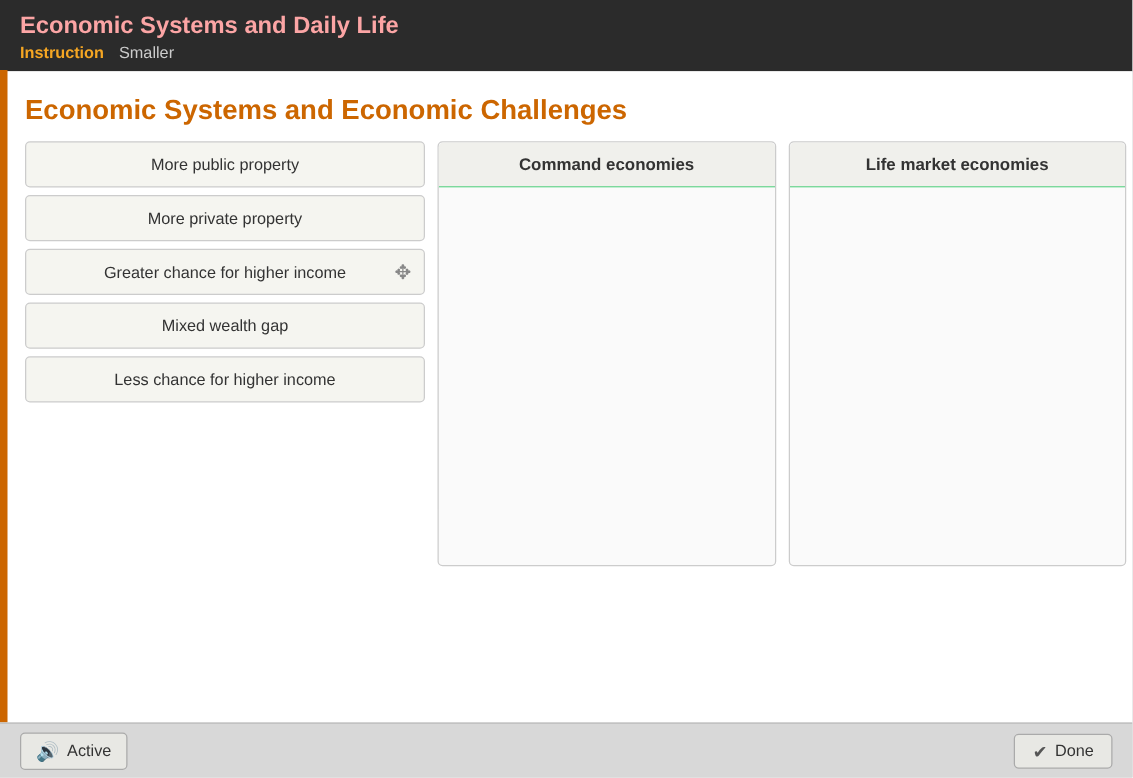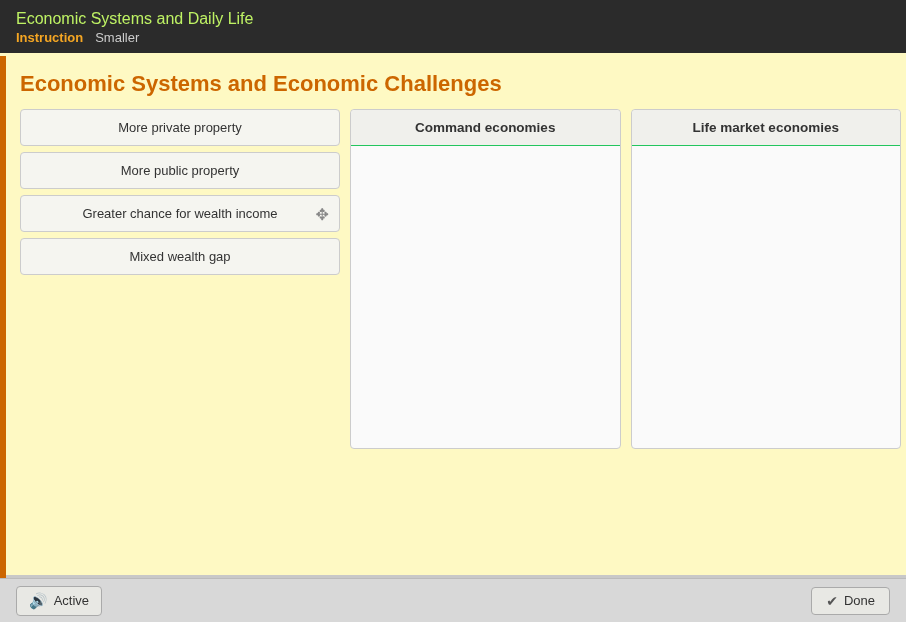--- a/index.html
+++ b/index.html
@@ -12,42 +12,42 @@
       position: relative;
     }
 
     
     .header {
       background: #2b2b2b;
       padding: 10px 16px 8px 16px;
       color: white;
     }
     .header-title {
-      font-size: 16px;
-      font-weight: normal;
-      color: #bef264;
+      font-size: 19px;
+      font-weight: bold;
+      color: #fca5a5;
     }
     .header-nav {
       display: flex;
       gap: 12px;
       margin-top: 2px;
       font-size: 13px;
     }
     .nav-instruction {
       color: #f5a623;
       font-weight: bold;
       text-align: center;
     }
     .nav-active {
       color: #cccccc;
     }
 
     
     .main-content {
-      background: #fef9c3;
+      background: #ffffff;
       margin: 0;
       padding: 18px 5px 10px 20px;
       height: calc(622px - 56px - 44px);
       overflow: hidden;
     }
 
     .page-title {
       font-size: 22px;
       color: #cc6600;
       font-weight: bold;
@@ -201,31 +201,34 @@
 <div class="left-accent"></div>
 
 <div class="main-content">
   <div class="page-title">Economic Systems and Economic Challenges</div>
 
 
   <div class="drag-area">
 
     <div class="items-column">
       <div class="drag-item">
+        <span>More public property</span>
+      </div>
+      <div class="drag-item">
         <span>More private property</span>
       </div>
       <div class="drag-item">
-        <span>More public property</span>
-      </div>
-      <div class="drag-item">
-        <span>Greater chance for wealth income</span>
+        <span>Greater chance for higher income</span>
         <span class="drag-icon">✥</span>
       </div>
       <div class="drag-item">
         <span>Mixed wealth gap</span>
+      </div>
+      <div class="drag-item">
+        <span>Less chance for higher income</span>
       </div>
     </div>
 
     <div class="drop-column">
       <div class="drop-column-header">Command economies</div>
       <div class="drop-area"></div>
     </div>
 
     <div class="drop-column">
       <div class="drop-column-header">Life market economies</div>

